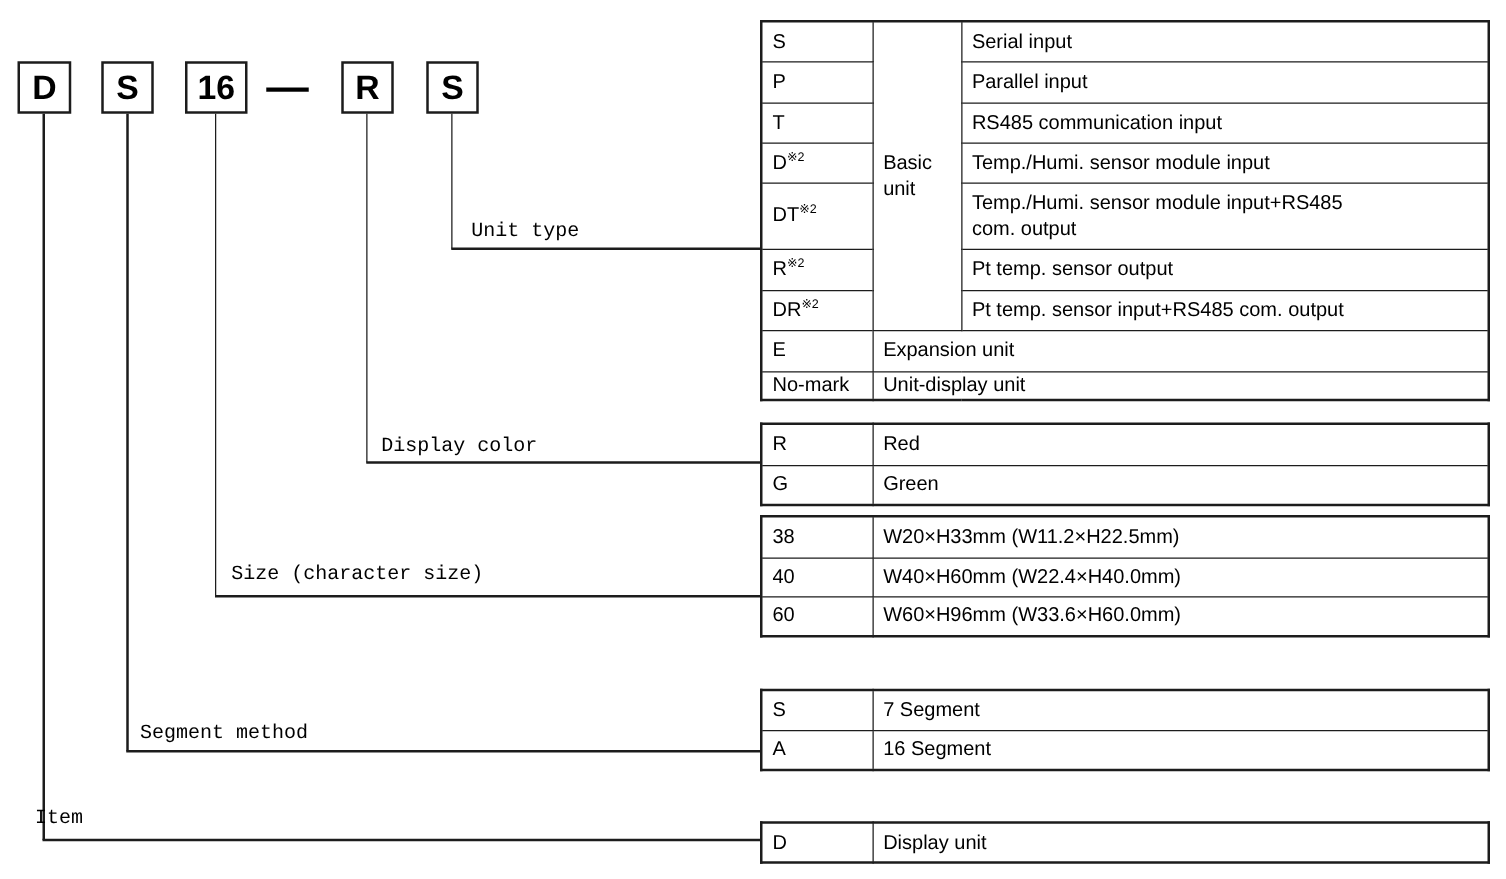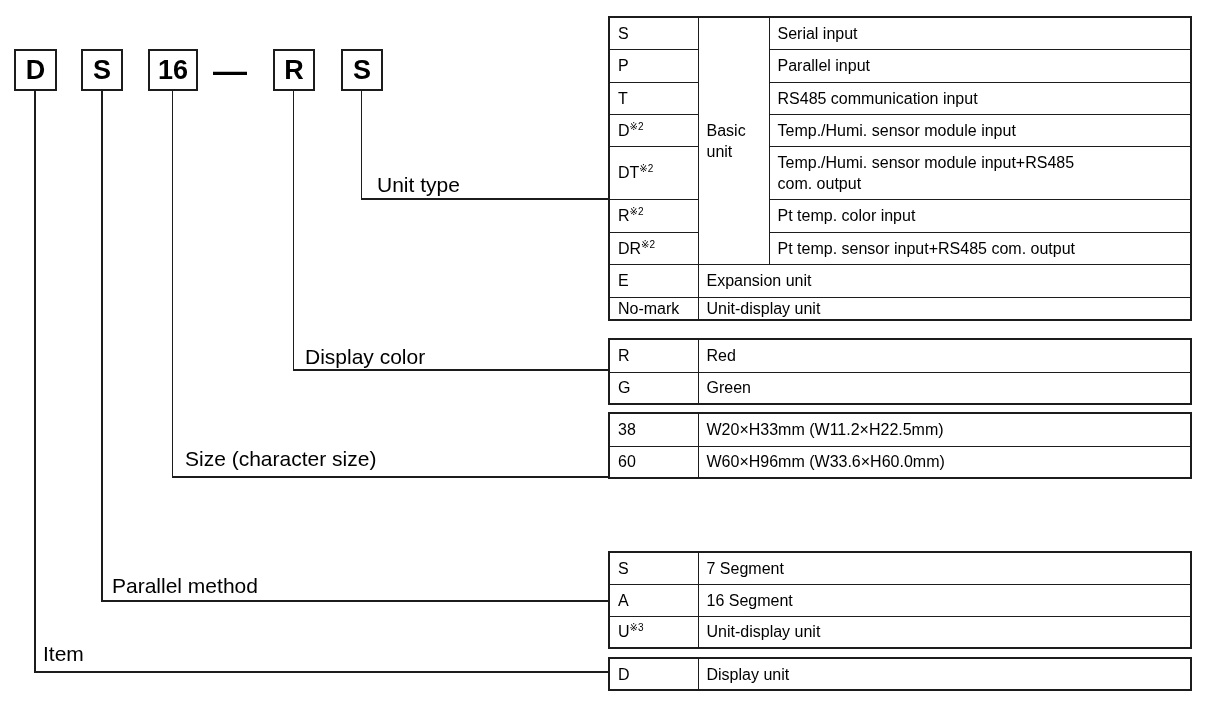--- a/index.html
+++ b/index.html
@@ -15,21 +15,21 @@
     font-weight:bold; font-size:27px; line-height:1;
   }
   .separator {
     position:absolute; top:49px; height:42px;
     display:flex; align-items:center; justify-content:center;
     font-weight:bold; font-size:34px; line-height:1;
   }
   .vline,.hline { position:absolute; background:#1c1c1c; }
   .vline { width:1.5px; }
   .hline { height:1.5px; }
-  .conn-label { position:absolute; font-size:21px; line-height:20px; white-space:nowrap; }
+  .conn-label { position:absolute; font-size:16px; line-height:20px; white-space:nowrap;font-family:Liberation Mono, monospace; }
   table.spec {
     position:absolute; border-collapse:collapse; table-layout:fixed;
     width:582px; font-size:16px; background:#fff;
     border:2px solid #1c1c1c;
   }
   .spec td {
     border:1.5px solid #1c1c1c; padding:0 4px 0 8px;
     vertical-align:middle; overflow:hidden; line-height:21px;
   }
   .spec td span.l { display:block; }
@@ -60,22 +60,22 @@
 
   <div class="vline" style="left:292.5px; top:91px;  height:279px;"></div>
   <div class="hline" style="left:292.5px; top:369px; width:315.5px;"></div>
 
   <div class="vline" style="left:360.5px; top:91px;  height:108px;"></div>
   <div class="hline" style="left:360.5px; top:198px; width:247.5px;"></div>
 
   <div class="conn-label" style="left:377px; top:175px;">Unit type</div>
   <div class="conn-label" style="left:305px; top:347px;">Display color</div>
   <div class="conn-label" style="left:185px; top:449px;">Size (character size)</div>
-  <div class="conn-label" style="left:112px; top:576px;">Parallel method</div>
-  <div class="conn-label" style="left:43px;  top:644px;text-align:right;">Item</div>
+  <div class="conn-label" style="left:112px; top:576px;">Segment method</div>
+  <div class="conn-label" style="left:28px;  top:644px;text-align:right;">Item</div>
 
   <table class="spec" style="left:608px; top:16px;">
     <colgroup>
         <col style="width:89px">
         <col style="width:71px">
         <col style="width:422px">
       </colgroup>
     <tbody>
         <tr style="height:32px">
       <td><span>S</span><sup></sup></td>
@@ -105,21 +105,21 @@
     <tr style="height:53px">
       <td><span>DT</span><sup>※2</sup></td>
       <td>
             <span class="l">Temp./Humi. sensor module input+RS485</span>
             <span class="l">com. output</span>
           </td>
     </tr>
     <tr style="height:33px">
       <td><span>R</span><sup>※2</sup></td>
       <td>
-            <span class="l">Pt temp. color input</span>
+            <span class="l">Pt temp. sensor output</span>
           </td>
     </tr>
     <tr style="height:32px">
       <td><span>DR</span><sup>※2</sup></td>
       <td>
             <span class="l">Pt temp. sensor input+RS485 com. output</span>
           </td>
     </tr>
     <tr style="height:33px">
       <td><span>E</span><sup></sup></td>
@@ -162,20 +162,26 @@
         <col style="width:89px">
         <col style="width:493px">
       </colgroup>
     <tbody>
     <tr style="height:33px">
       <td><span>38</span><sup></sup></td>
       <td>
             <span class="l">W20×H33mm (W11.2×H22.5mm)</span>
           </td>
     </tr>
+    <tr style="height:31px">
+      <td><span>40</span><sup></sup></td>
+      <td>
+            <span class="l">W40×H60mm (W22.4×H40.0mm)</span>
+          </td>
+    </tr>
     <tr style="height:32px">
       <td><span>60</span><sup></sup></td>
       <td>
             <span class="l">W60×H96mm (W33.6×H60.0mm)</span>
           </td>
     </tr>
   </tbody>
     </table>
 
   <table class="spec" style="left:608px; top:551px;">
@@ -189,26 +195,20 @@
       <td>
             <span class="l">7 Segment</span>
           </td>
     </tr>
     <tr style="height:32px">
       <td><span>A</span><sup></sup></td>
       <td>
             <span class="l">16 Segment</span>
           </td>
     </tr>
-    <tr style="height:32px">
-      <td><span>U</span><sup>※3</sup></td>
-      <td>
-            <span class="l">Unit-display unit</span>
-          </td>
-    </tr>
   </tbody>
     </table>
 
   <table class="spec" style="left:608px; top:657px;">
     <colgroup>
         <col style="width:89px">
         <col style="width:493px">
       </colgroup>
     <tbody>
         <tr style="height:32px">

